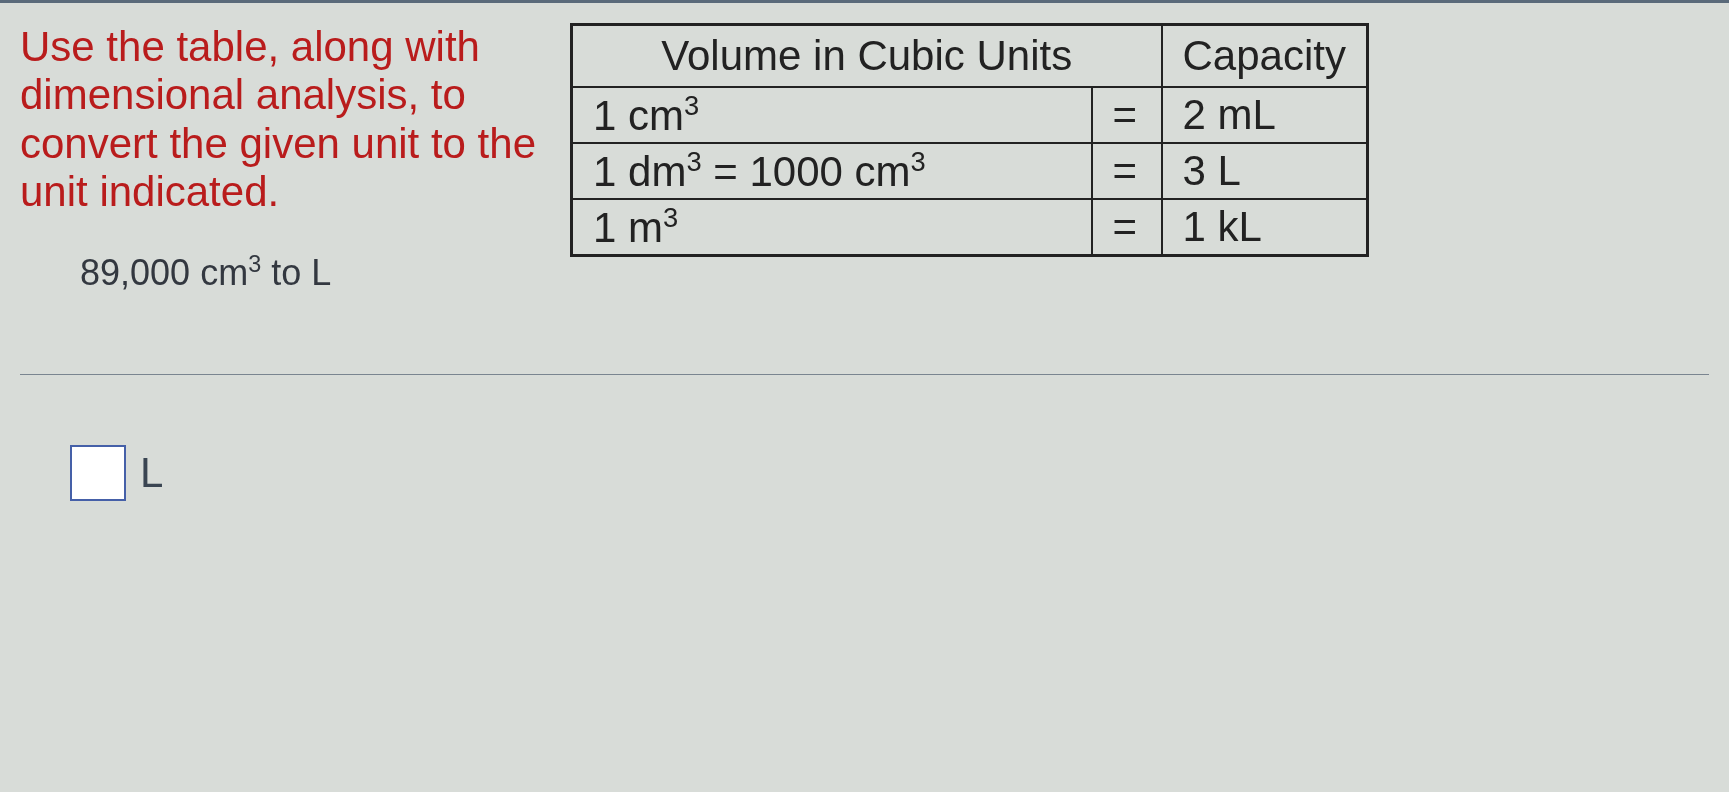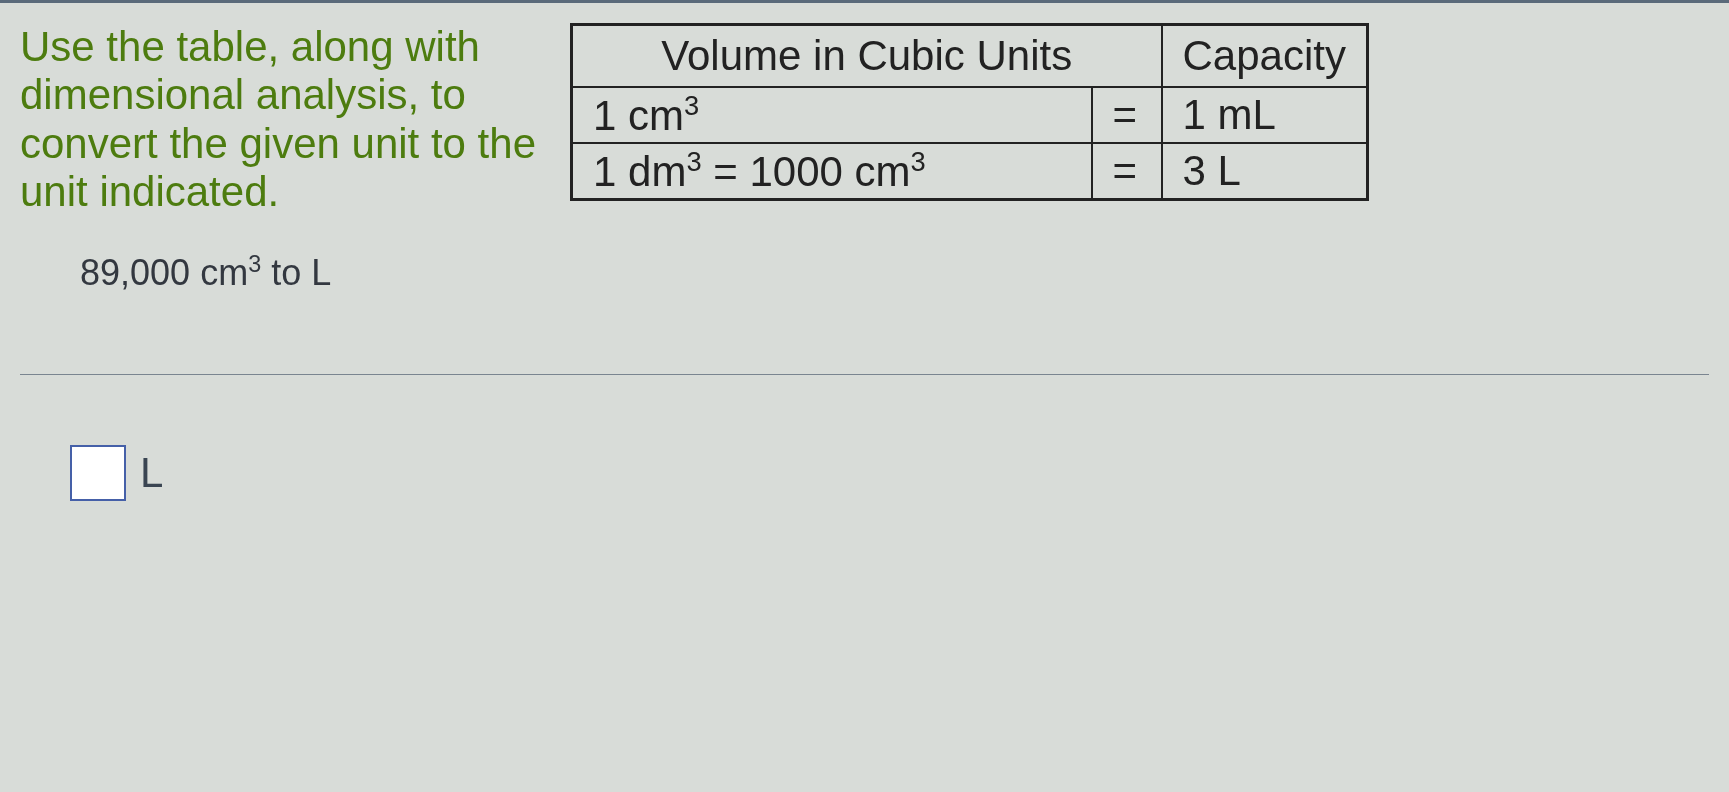--- a/index.html
+++ b/index.html
@@ -19,21 +19,21 @@
     border-top: 3px solid #5a6a7a;
   }
   .top-area {
     display: flex;
     align-items: flex-start;
     gap: 30px;
   }
   .instruction {
     width: 520px;
     font-size: 42px;
-    color: #4d7c0f;
+    color: #b91c1c;
     line-height: 1.15;
   }
   .problem-value {
     margin-top: 35px;
     margin-left: 60px;
     font-size: 36px;
     color: #333840;
   }
   .conversion-table {
     border-collapse: collapse;
@@ -103,26 +103,31 @@
       <thead>
         <tr>
           <th class="vol-cell" colspan="2">Volume in Cubic Units</th>
           <th class="cap-cell">Capacity</th>
         </tr>
       </thead>
       <tbody>
         <tr>
           <td class="vol-cell">1 cm<sup>3</sup></td>
           <td class="eq-cell">=</td>
-          <td class="cap-cell">1 mL</td>
+          <td class="cap-cell">2 mL</td>
         </tr>
         <tr>
           <td class="vol-cell">1 dm<sup>3</sup> = 1000 cm<sup>3</sup></td>
           <td class="eq-cell">=</td>
           <td class="cap-cell">3 L</td>
+        </tr>
+        <tr>
+          <td class="vol-cell">1 m<sup>3</sup></td>
+          <td class="eq-cell">=</td>
+          <td class="cap-cell">1 kL</td>
         </tr>
       </tbody>
     </table>
 
   </div>
 
   <hr class="divider">
 
   <div class="answer-row">
     <span class="answer-box"></span>

